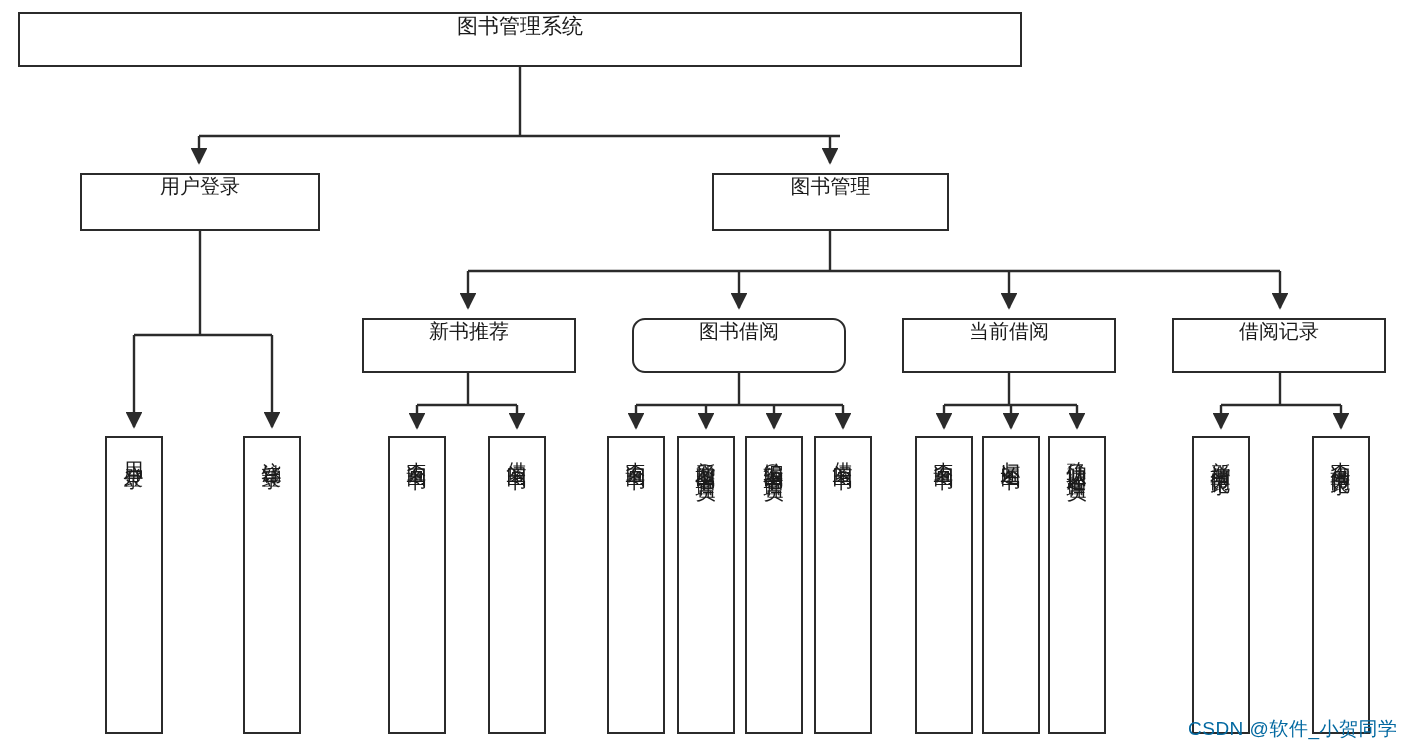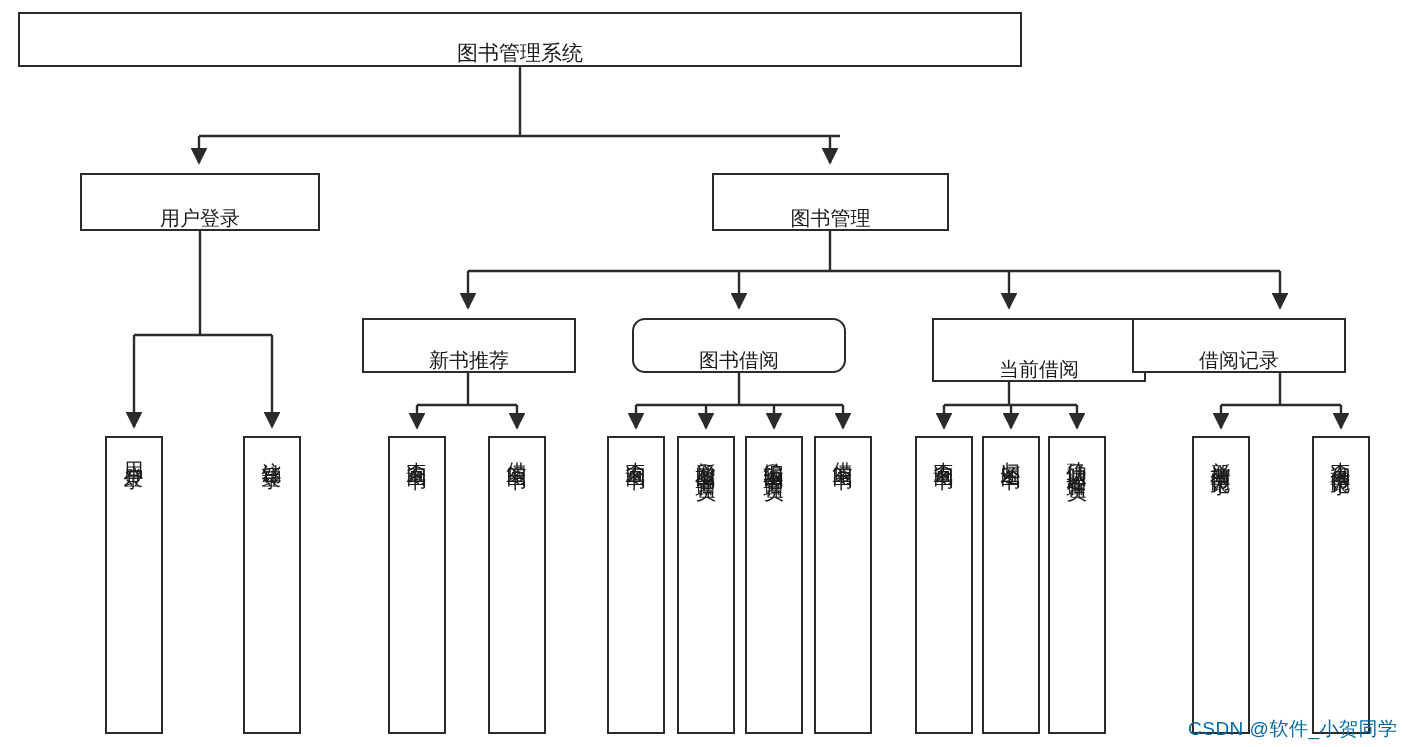--- a/index.html
+++ b/index.html
@@ -27,21 +27,21 @@
     width: 1405px;
     height: 747px;
     pointer-events: none;
   }
   .node {
     position: absolute;
     box-sizing: border-box;
     background: #ffffff;
     border: 2px solid #2b2b2b;
     display: flex;
-    align-items: flex-end;
+    align-items: flex-start;
     justify-content: center;
     overflow: hidden;
   }
   .node .label {
     color: #1a1a1a;
     text-align: center;
     line-height: 1.12;
     white-space: pre;
   }
   .node-root .label {
@@ -142,24 +142,24 @@
   <div class="node node-l2" id="node-l2-1" style="left: 712px; top: 173px; width: 237px; height: 58px;">
     <span class="label">图书管理</span>
   </div>
 
   <div class="node node-l3" id="node-l3-0" style="left: 362px; top: 318px; width: 214px; height: 55px;">
     <span class="label">新书推荐</span>
   </div>
   <div class="node node-l3" id="node-l3-1" style="left: 632px; top: 318px; width: 214px; height: 55px; border-radius: 13px;">
     <span class="label">图书借阅</span>
   </div>
-  <div class="node node-l3" id="node-l3-2" style="left: 902px; top: 318px; width: 214px; height: 64px; margin-left: 30px;">
+  <div class="node node-l3" id="node-l3-2" style="left: 902px; top: 318px; width: 214px; height: 55px;">
     <span class="label">当前借阅</span>
   </div>
-  <div class="node node-l3" id="node-l3-3" style="left: 1132px; top: 318px; width: 214px; height: 55px;">
+  <div class="node node-l3" id="node-l3-3" style="left: 1172px; top: 318px; width: 214px; height: 55px;">
     <span class="label">借阅记录</span>
   </div>
 
   <div class="node node-leaf" id="node-leaf-0" style="left: 105px; top: 436px; width: 58px; height: 298px;">
     <span class="label">用户登录</span>
   </div>
   <div class="node node-leaf" id="node-leaf-1" style="left: 243px; top: 436px; width: 58px; height: 298px;">
     <span class="label">注销登录</span>
   </div>
   <div class="node node-leaf" id="node-leaf-2" style="left: 388px; top: 436px; width: 58px; height: 298px;">

